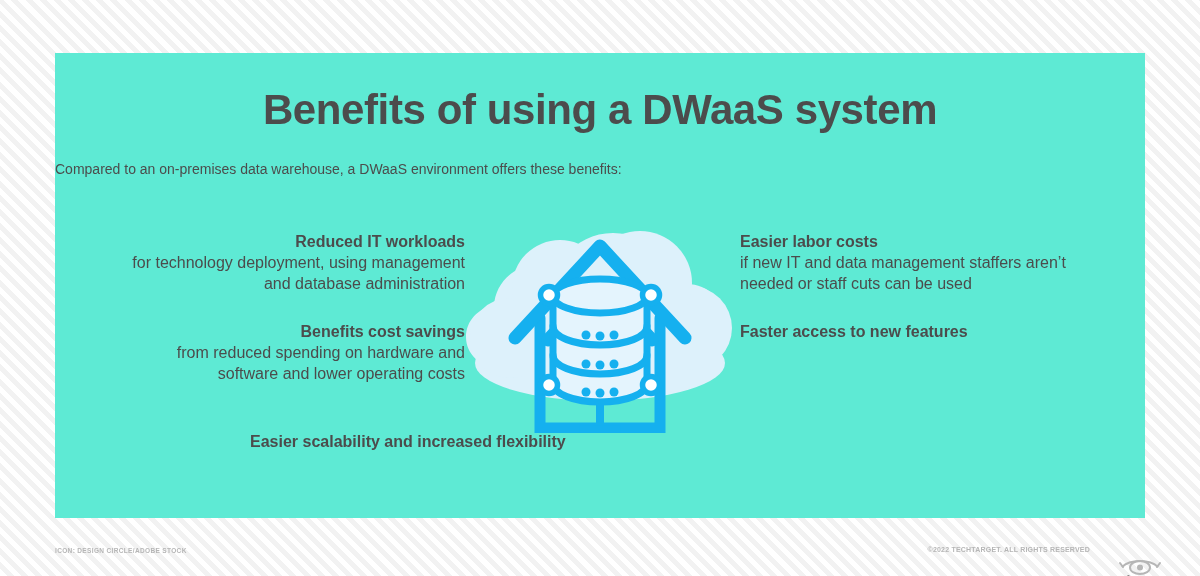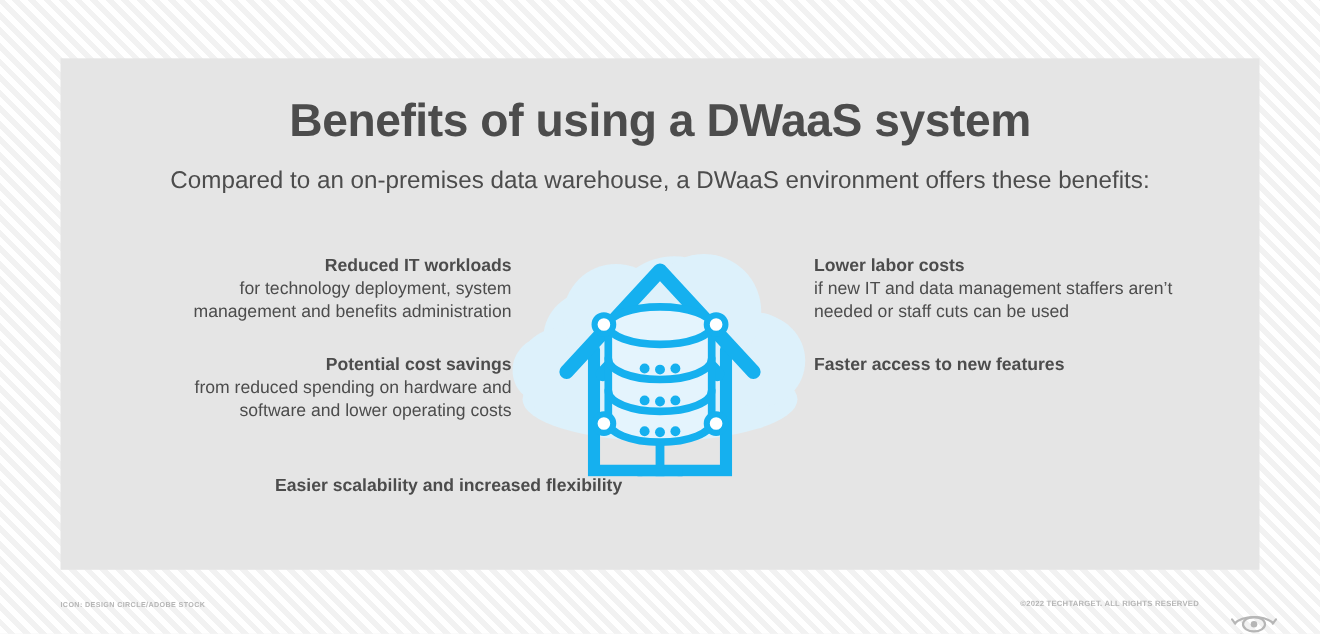--- a/index.html
+++ b/index.html
@@ -23,44 +23,43 @@
     position: relative;
   }
 
   
   .card {
     position: absolute;
     left: 55px;
     top: 53px;
     width: 1090px;
     height: 465px;
-    background: #e5e5e5;
+    background: #5eead4;
   }
 
   
   .title {
     position: absolute;
     left: 0;
     top: 35px;
     width: 1090px;
     text-align: center;
     font-size: 42px;
     font-weight: bold;
     color: #4c4c4c;
     letter-spacing: -0.4px;
     line-height: 1.05;
     white-space: nowrap;
   }
   .subtitle {
     position: absolute;
     left: 0;
-    top: 98px;
+    top: 108px;
     width: 1090px;
-    text-align: center;
-    font-size: 22px;
+    font-size: 14px;
     color: #4c4c4c;
     line-height: 1.2;
     white-space: nowrap;
   }
 
   
   .benefit {
     position: absolute;
     font-size: 16px;
     color: #4c4c4c;
@@ -125,30 +124,30 @@
 <body>
 
 <div class="card">
 
   <div class="title">Benefits of using a DWaaS system</div>
 
   <div class="subtitle">Compared to an on-premises data warehouse, a DWaaS environment offers these benefits:</div>
 
   <div class="benefit left b-left-1">
     <span class="lead">Reduced IT workloads</span>
-    <span class="body">for technology deployment, system management and benefits administration</span>
+    <span class="body">for technology deployment, using management and database administration</span>
   </div>
 
   <div class="benefit left b-left-2">
-    <span class="lead">Potential cost savings</span>
+    <span class="lead">Benefits cost savings</span>
     <span class="body">from reduced spending on hardware and software and lower operating costs</span>
   </div>
 
   <div class="benefit right b-right-1">
-    <span class="lead">Lower labor costs</span>
+    <span class="lead">Easier labor costs</span>
     <span class="body">if new IT and data management staffers aren’t needed or staff cuts can be used</span>
   </div>
 
   <div class="benefit right b-right-2">
     <span class="lead">Faster access to new features</span>
   </div>
 
   <div class="benefit center b-center">
     <span class="lead">Easier scalability and increased flexibility</span>
   </div>

